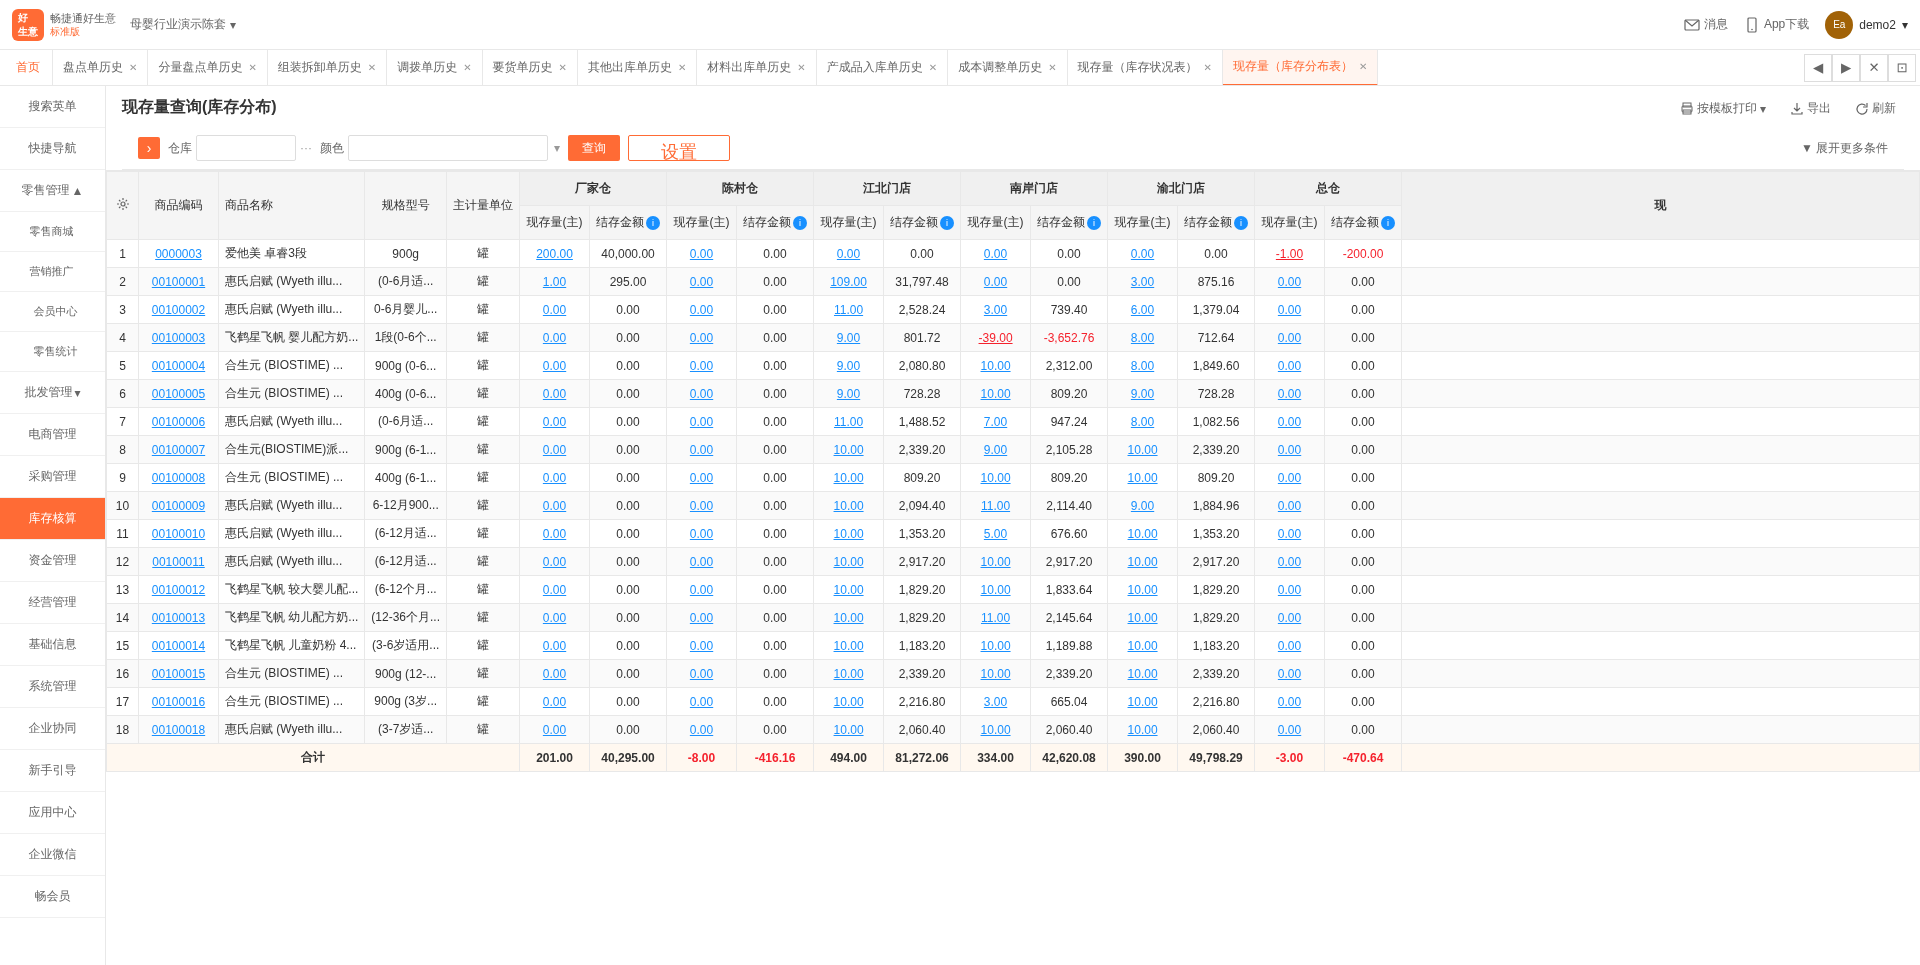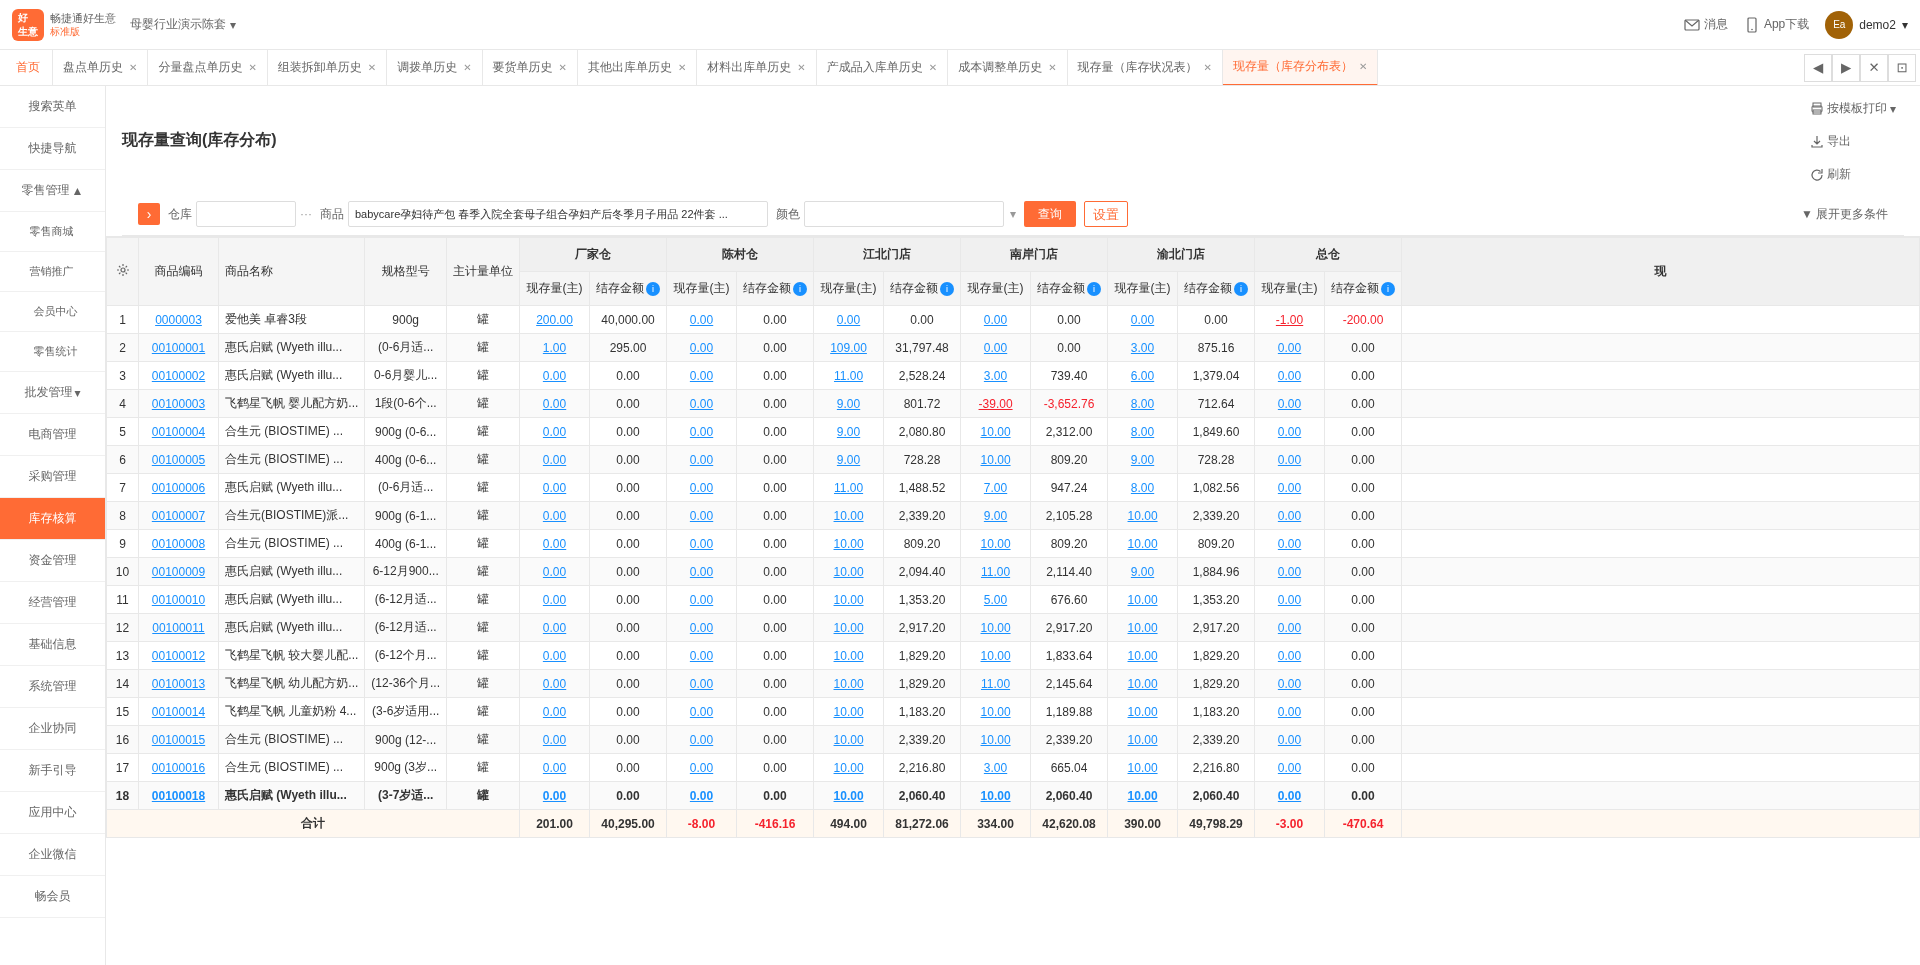--- a/index.html
+++ b/index.html
@@ -32,34 +32,34 @@
     .sidebar-item { padding: 12px 6px; text-align: center; cursor: pointer; font-size: 12px; color: #666; border-bottom: 1px solid #f0f0f0; }
     .sidebar-item.active { color: #fff; background: #ff6b35; }
     .sidebar-item.has-sub { display: flex; align-items: center; justify-content: center; gap: 2px; }
 
     
     .content { flex: 1; display: flex; flex-direction: column; overflow: hidden; padding: 0; }
 
     
     .page-header { background: #fff; padding: 10px 16px 0; border-bottom: 1px solid #e8e8e8; }
     .page-title { font-size: 16px; font-weight: bold; color: #333; margin-bottom: 8px; }
-    .page-actions { display: flex; justify-content: flex-end; gap: 8px; margin-bottom: 6px; flex-direction: column; }
+    .page-actions { display: flex; justify-content: flex-end; gap: 8px; margin-bottom: 6px; }
     .action-btn { display: flex; align-items: center; gap: 3px; padding: 4px 8px; font-size: 12px; color: #666; cursor: pointer; border: none; background: none; }
 
     
     .filter-bar { background: #fff; padding: 8px 16px; border-bottom: 1px solid #e8e8e8; display: flex; align-items: center; gap: 8px; flex-wrap: wrap; }
     .filter-expand-btn { width: 22px; height: 22px; background: #ff6b35; color: white; border: none; cursor: pointer; display: flex; align-items: center; justify-content: center; font-size: 14px; border-radius: 2px; flex-shrink: 0; }
     .filter-group { display: flex; align-items: center; gap: 4px; }
     .filter-label { color: #666; white-space: nowrap; }
     .filter-input { border: 1px solid #ddd; padding: 3px 6px; font-size: 12px; height: 26px; border-radius: 2px; width: 100px; }
     .filter-input-wide { width: 380px; border: 1px solid #ddd; padding: 3px 6px; font-size: 12px; height: 26px; border-radius: 2px; }
     .filter-dots { color: #999; }
     .filter-color-input { border: 1px solid #ddd; padding: 3px 6px; font-size: 12px; height: 26px; border-radius: 2px; width: 200px; }
     .search-btn { background: #ff6b35; color: white; border: none; padding: 4px 14px; font-size: 12px; cursor: pointer; border-radius: 2px; height: 26px; }
-    .settings-btn { border: 1px solid #ff6b35; color: #ff6b35; background: white; padding: 4px 8px; font-size: 13px; cursor: pointer; border-radius: 2px; height: 26px; }
+    .settings-btn { border: 1px solid #ff6b35; color: #ff6b35; background: white; padding: 4px 32px; font-size: 18px; cursor: pointer; border-radius: 2px; height: 26px; }
     .expand-more { display: flex; align-items: center; gap: 3px; color: #666; cursor: pointer; font-size: 12px; margin-left: auto; }
 
     
     .table-area { flex: 1; overflow: auto; background: #fff; margin: 0; }
     table { width: 100%; border-collapse: collapse; font-size: 12px; }
     thead tr { background: #f5f5f5; }
     th { padding: 8px 6px; text-align: center; border: 1px solid #e8e8e8; font-weight: normal; color: #333; white-space: nowrap; position: sticky; top: 0; background: #f5f5f5; z-index: 1; }
     th.group-header { background: #f0f0f0; font-weight: bold; }
     td { padding: 5px 6px; text-align: center; border: 1px solid #e8e8e8; color: #333; white-space: nowrap; }
     tr.summary-row td { background: #fff8f0; font-weight: bold; }
@@ -192,24 +192,20 @@
           </button>
         </div>
       </div>
 
       <div class="filter-bar">
         <button class="filter-expand-btn">›</button>
         <div class="filter-group">
           <span class="filter-label">仓库</span>
           <input class="filter-input" value="" placeholder="" style="">
           <span class="filter-dots">···</span>
-        </div>
-        <div class="filter-group">
-          <span class="filter-label">商品</span>
-          <input class="filter-input-wide" style="width: 420px; font-size: 11px; color: rgb(51, 51, 51);" value="babycare孕妇待产包 春季入院全套母子组合孕妇产后冬季月子用品 22件套 ...">
         </div>
         <div class="filter-group">
           <span class="filter-label">颜色</span>
           <input class="filter-color-input" value="" style="">
           <span style="color:#999; margin-left:2px;">▾</span>
         </div>
         <button class="search-btn">查询</button>
         <button class="settings-btn">设置</button>
         <div class="expand-more">
           <span>▼</span>
@@ -589,21 +585,21 @@
     <td class="cell-link">10.00</td>
     <td>2,216.80</td>
     <td class="cell-link">3.00</td>
     <td class="">665.04</td>
     <td class="cell-link">10.00</td>
     <td>2,216.80</td>
     <td class="cell-link">0.00</td>
     <td class="">0.00</td>
     <td></td>
   </tr>
-            <tr style="background: rgb(250, 250, 250); font-weight: bold;">
+            <tr style="background: rgb(250, 250, 250);">
     <td>18</td>
     <td class="cell-link">00100018</td>
     <td style="text-align:left;">惠氏启赋 (Wyeth illu...</td>
     <td>(3-7岁适...</td>
     <td>罐</td>
     <td class="cell-link">0.00</td>
     <td>0.00</td>
     <td class="cell-link">0.00</td>
     <td>0.00</td>
     <td class="cell-link">10.00</td>

